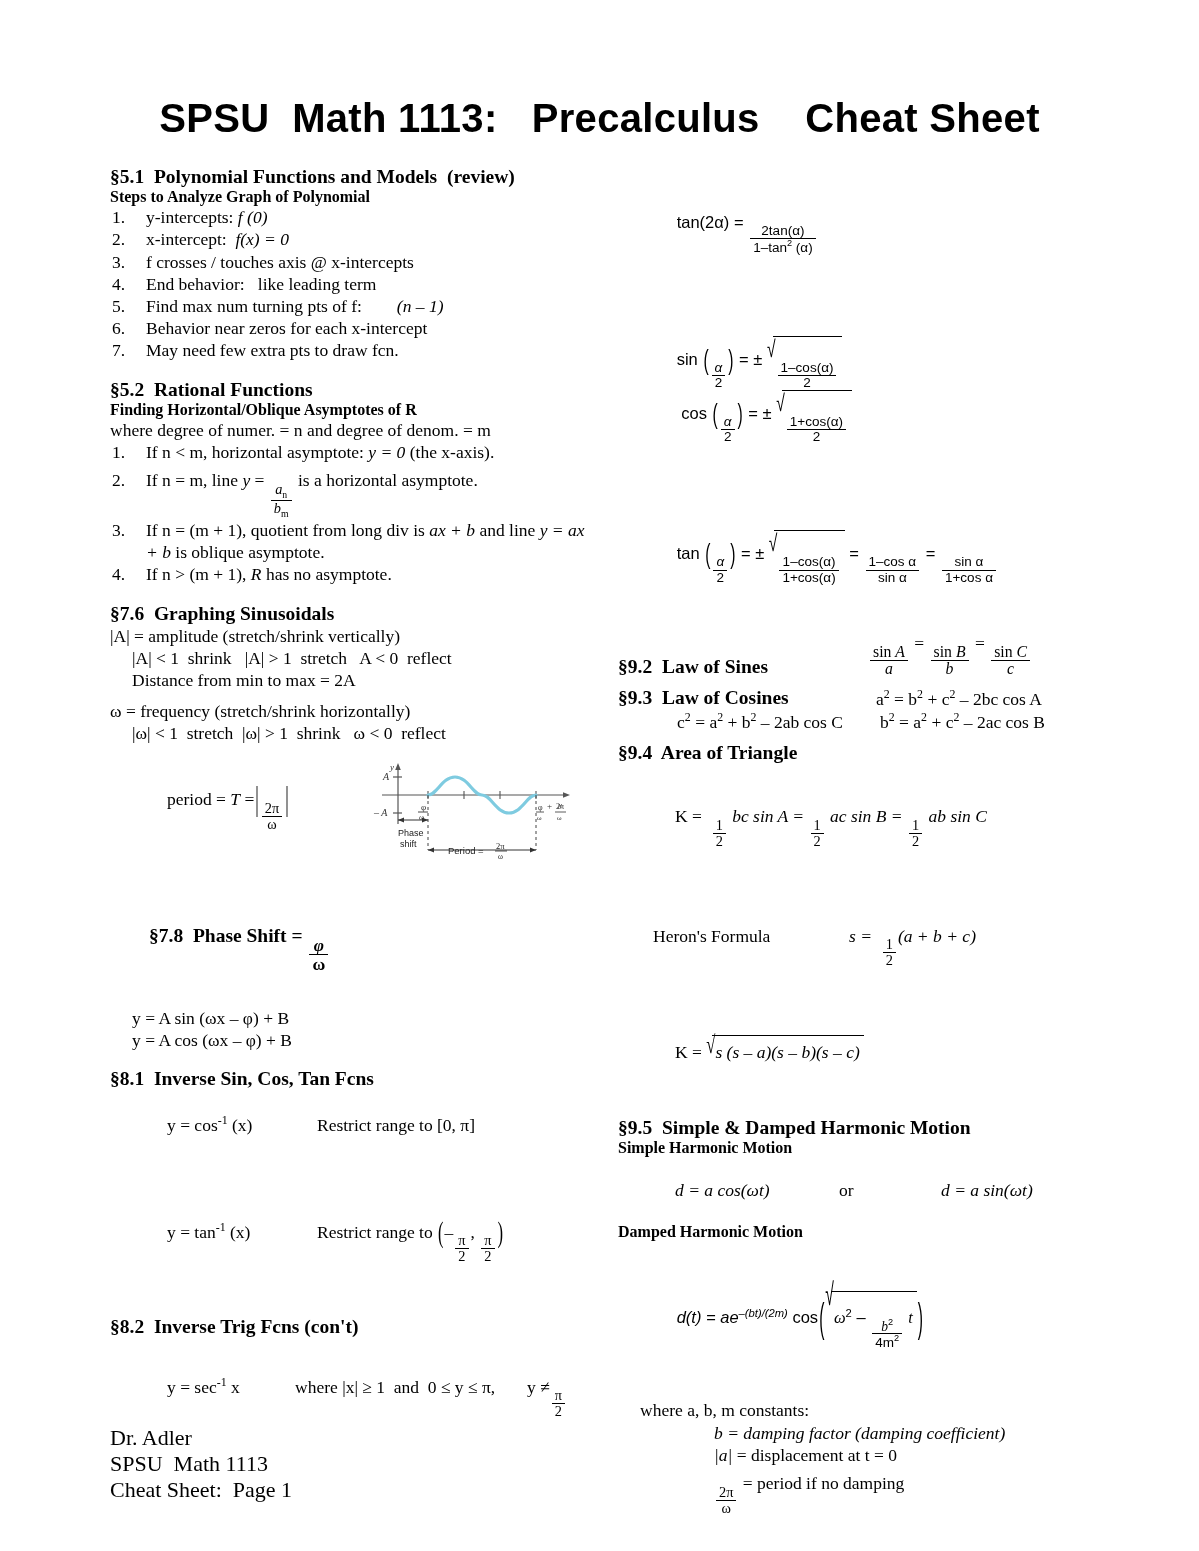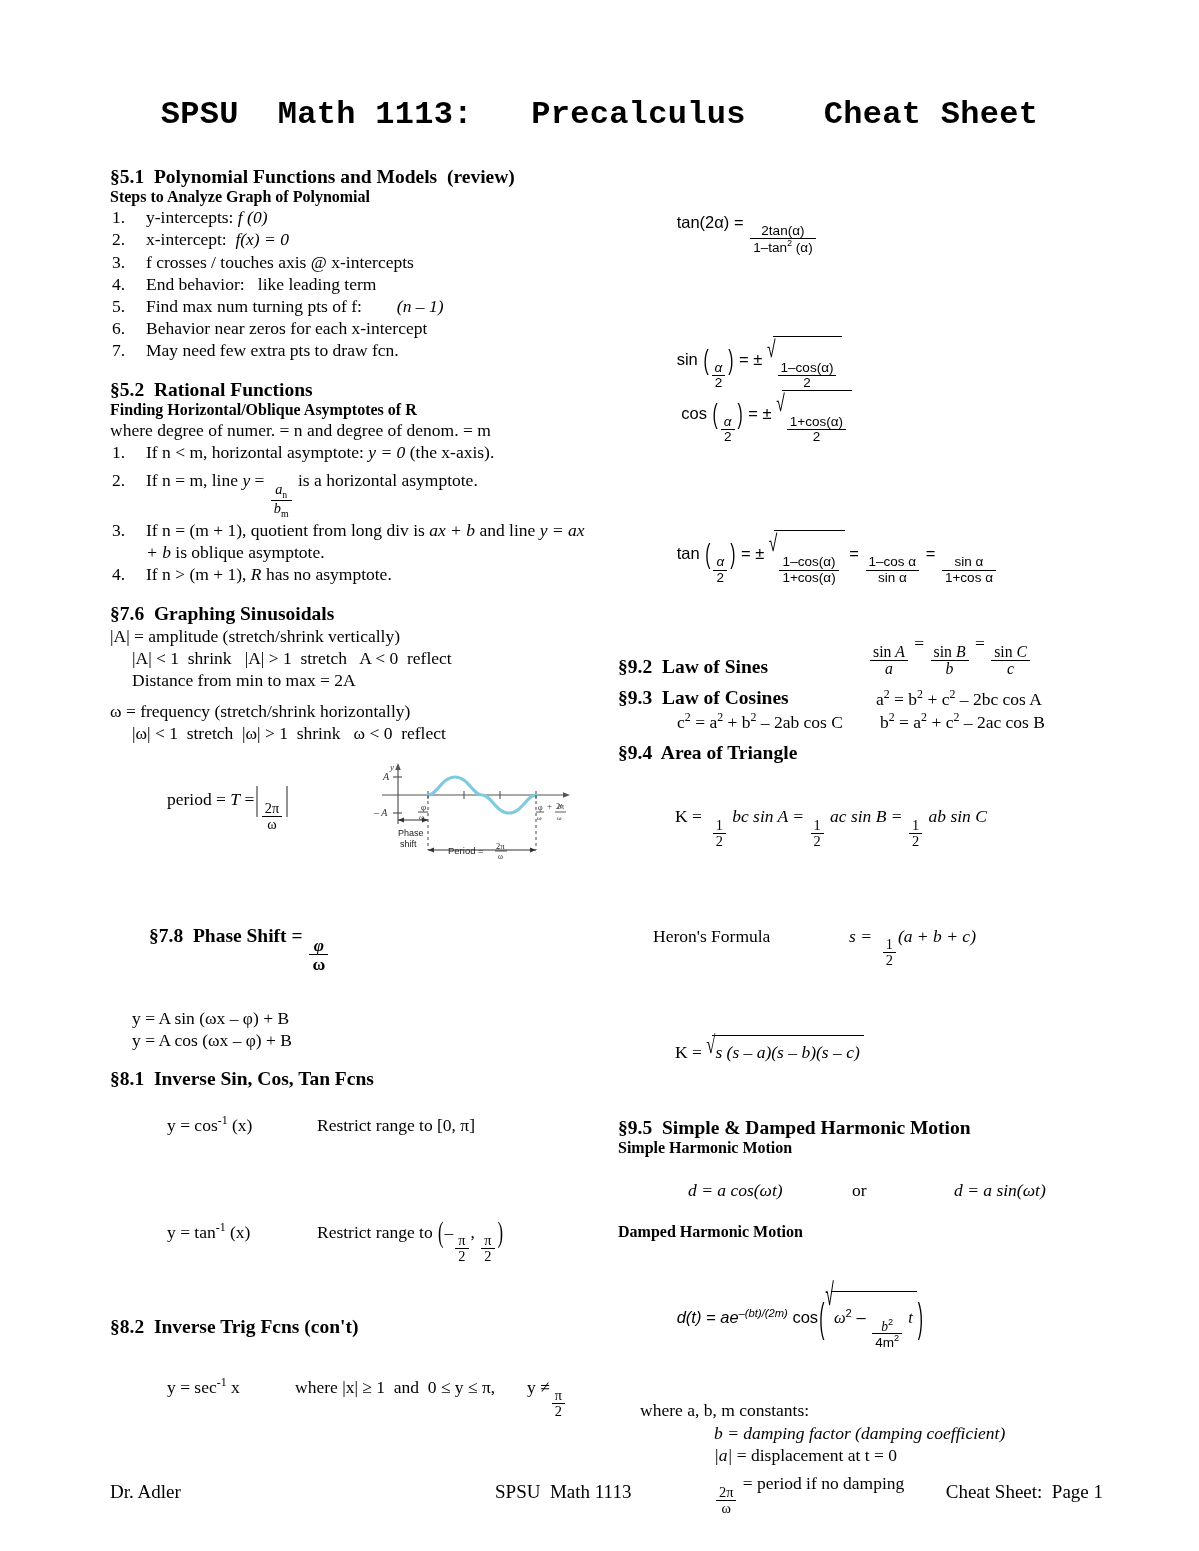--- a/index.html
+++ b/index.html
@@ -16,23 +16,23 @@
     overflow: hidden;
   }
   .page {
     position: relative;
     width: 1199px;
     height: 1551px;
     padding: 0;
   }
   .doc-title {
     text-align: center;
-    font-family: Liberation Mono, monospace;
+    font-family: Liberation Sans, sans-serif;
     font-weight: bold;
-    font-size: 32px;
+    font-size: 40px;
     letter-spacing: 0.3px;
     padding-top: 96px;
     white-space: pre;
   }
   .columns {
     position: absolute;
     top: 166px;
     left: 0;
     width: 1199px;
     display: flex;
@@ -149,21 +149,22 @@
     height: 105px;
   }
   
   .footer {
     position: absolute;
     left: 110px;
     right: 96px;
     bottom: 48px;
     display: flex;
     justify-content: space-between;
-    font-size: 19px;
+    font-size: 22px;
+    flex-direction: column;
   }
   .footer > div { white-space: pre; }
 </style>
 </head>
 <body>
 
 <div class="page">
 
   <div class="doc-title">SPSU  Math 1113:   Precalculus    Cheat Sheet</div>
 
@@ -282,21 +283,21 @@
       </div>
       <div class="line ind1" style="line-height:1.8;">
         <span>K = </span><span class="radsign">√</span><span class="sqrt ital">s (s – a)(s – b)(s – c)</span>
       </div>
 
       <div class="gap-md"></div>
 
       <div class="sec-head">§9.5  Simple &amp; Damped Harmonic Motion</div>
       <div class="sub-head">Simple Harmonic Motion</div>
       <div class="line ind1">
-        <span class="ital" style="display:inline-block;width:164px;margin-left:13px;">d = a cos(ωt)</span><span style="display:inline-block;width:102px;">or</span><span class="ital">d = a sin(ωt)</span>
+        <span class="ital" style="display:inline-block;width:164px;">d = a cos(ωt)</span><span style="display:inline-block;width:102px;">or</span><span class="ital">d = a sin(ωt)</span>
       </div>
       <div class="sub-head">Damped Harmonic Motion</div>
       <div class="line-sans ind1" style="line-height:3.0;">
         <span class="ital">d(t) = ae</span><span class="sup ital">–(bt)/(2m)</span><span> cos</span><span class="paren-big" style="transform:scaleY(2.6);">(</span><span class="radsign" style="transform:scaleY(2.0);">√</span><span class="sqrt"><span class="mi">ω</span><span class="sup">2</span><span> – </span><span class="frac"><span class="n"><span class="mi">b</span><span class="sup">2</span></span><span class="d"><span>4m</span><span class="sup">2</span></span></span><span class="mi"> t</span></span><span class="paren-big" style="transform:scaleY(2.6);">)</span>
       </div>
       <div class="line ind1">where a, b, m constants:</div>
       <div class="line ind4 ital">b = damping factor (damping coefficient)</div>
       <div class="line ind4"><span class="ital">|a|</span><span> = displacement at t = 0</span></div>
       <div class="line ind4" style="line-height:2.0;"><span class="frac"><span class="n">2π</span><span class="d">ω</span></span><span> = period if no damping</span></div>
 

